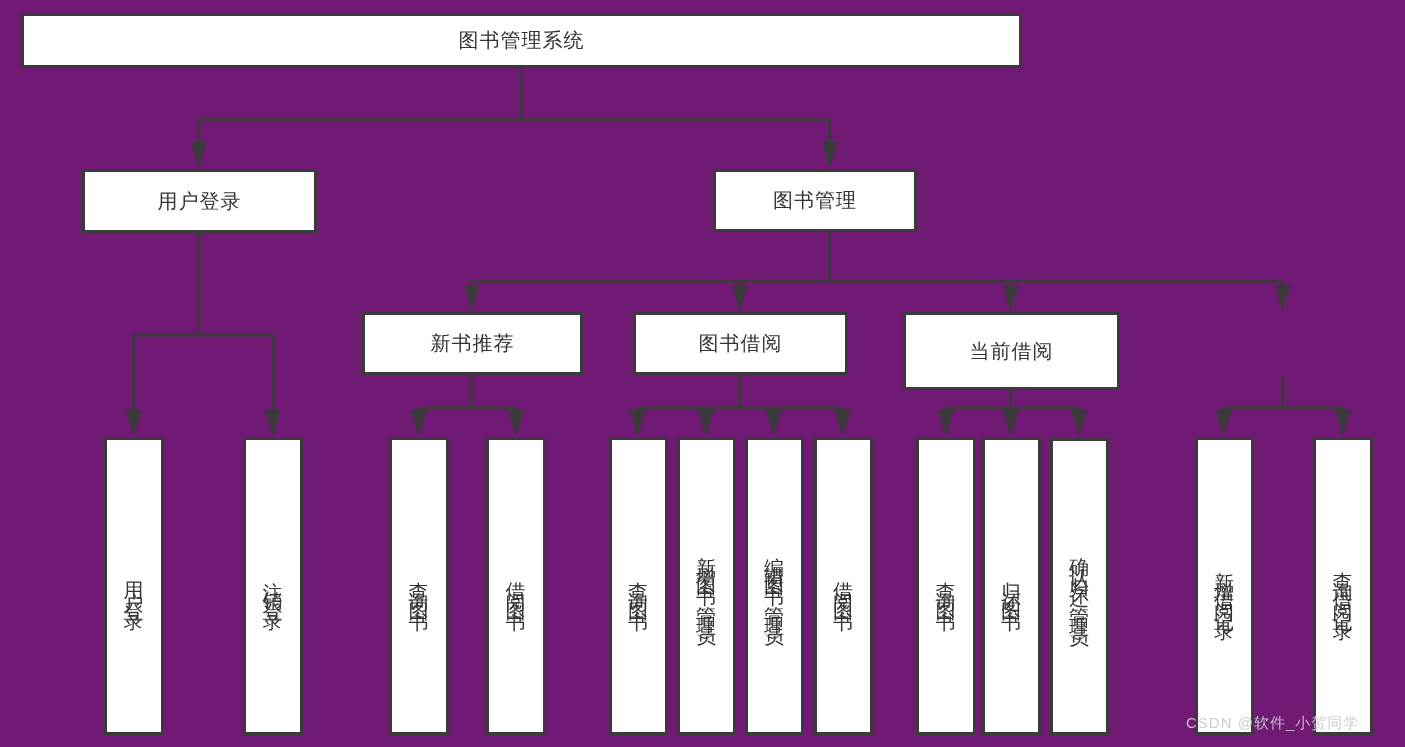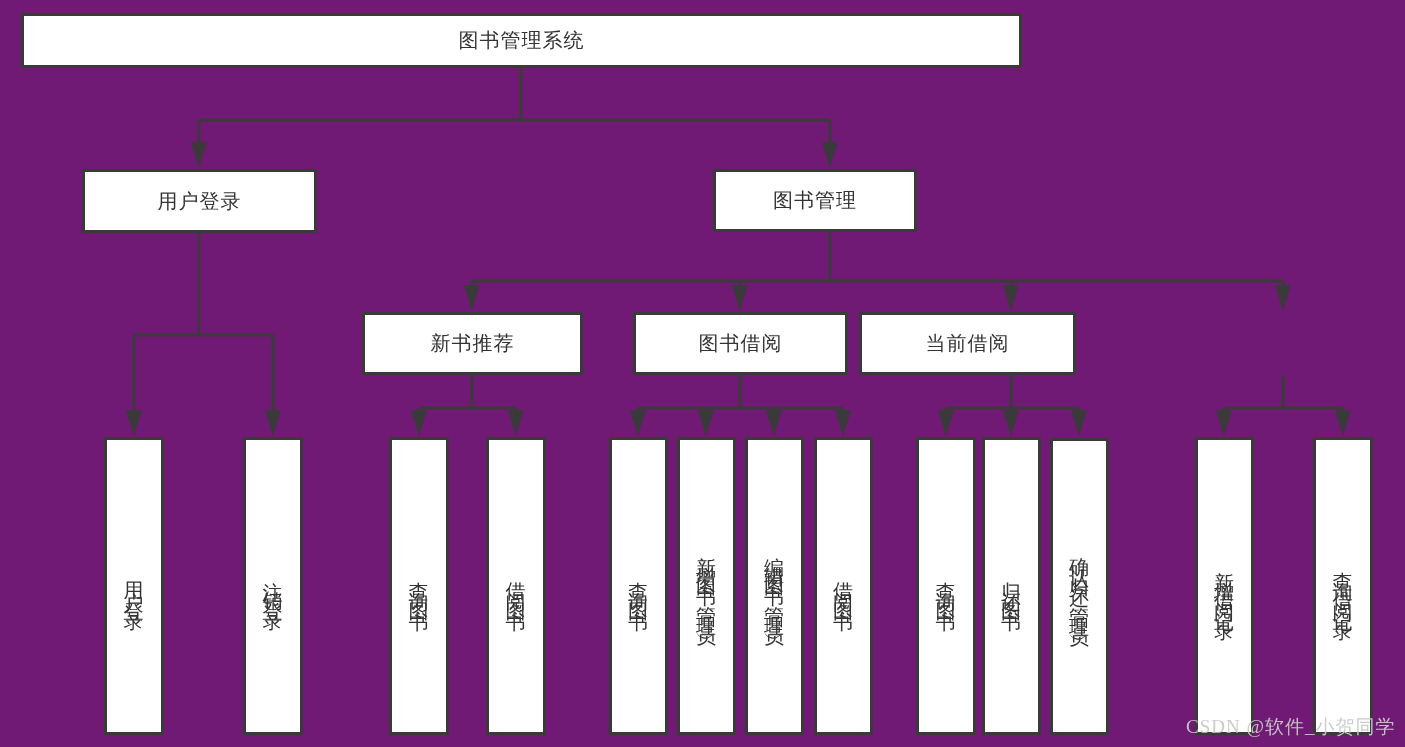--- a/index.html
+++ b/index.html
@@ -30,26 +30,25 @@
   .vnode{
     font-size:20px;
     writing-mode:vertical-rl;
     text-orientation:mixed;
     letter-spacing:10px;
     line-height:1;
   }
   .watermark{
     position:absolute;
     left:1186px;top:714px;
-    font-size:19px;
+    font-size:15px;
     color:rgba(201,201,201,0.95);
     white-space:nowrap;
     z-index:5;
     letter-spacing:1px;
-    font-family:Liberation Serif, serif;
   }
 </style>
 </head>
 <body>
 
 <div class="canvas">
 
   <svg class="connectors" viewBox="0 0 1405 747" xmlns="http://www.w3.org/2000/svg">
     <g stroke="#3a3a3a" stroke-width="3" fill="none">
       <path d="M521 68 V120 M199 120 H830 M199 120 V146 M830 120 V146"></path>
@@ -93,21 +92,21 @@
   <div class="node hnode" style="left:713px;top:169px;width:204px;height:63px">
     <span>图书管理</span>
   </div>
 
   <div class="node hnode" style="left:362px;top:312px;width:221px;height:63px">
     <span>新书推荐</span>
   </div>
   <div class="node hnode" style="left:633px;top:312px;width:215px;height:63px">
     <span>图书借阅</span>
   </div>
-  <div class="node hnode" style="left:859px;top:312px;width:217px;height:63px">
+  <div class="node hnode" style="left:903px;top:312px;width:217px;height:78px">
     <span>当前借阅</span>
   </div>
 
   <div class="node vnode" style="left:104px;top:437px;width:60px;height:298px">
     <span>用户登录</span>
   </div>
   <div class="node vnode" style="left:243px;top:437px;width:60px;height:298px">
     <span>注销登录</span>
   </div>
 

